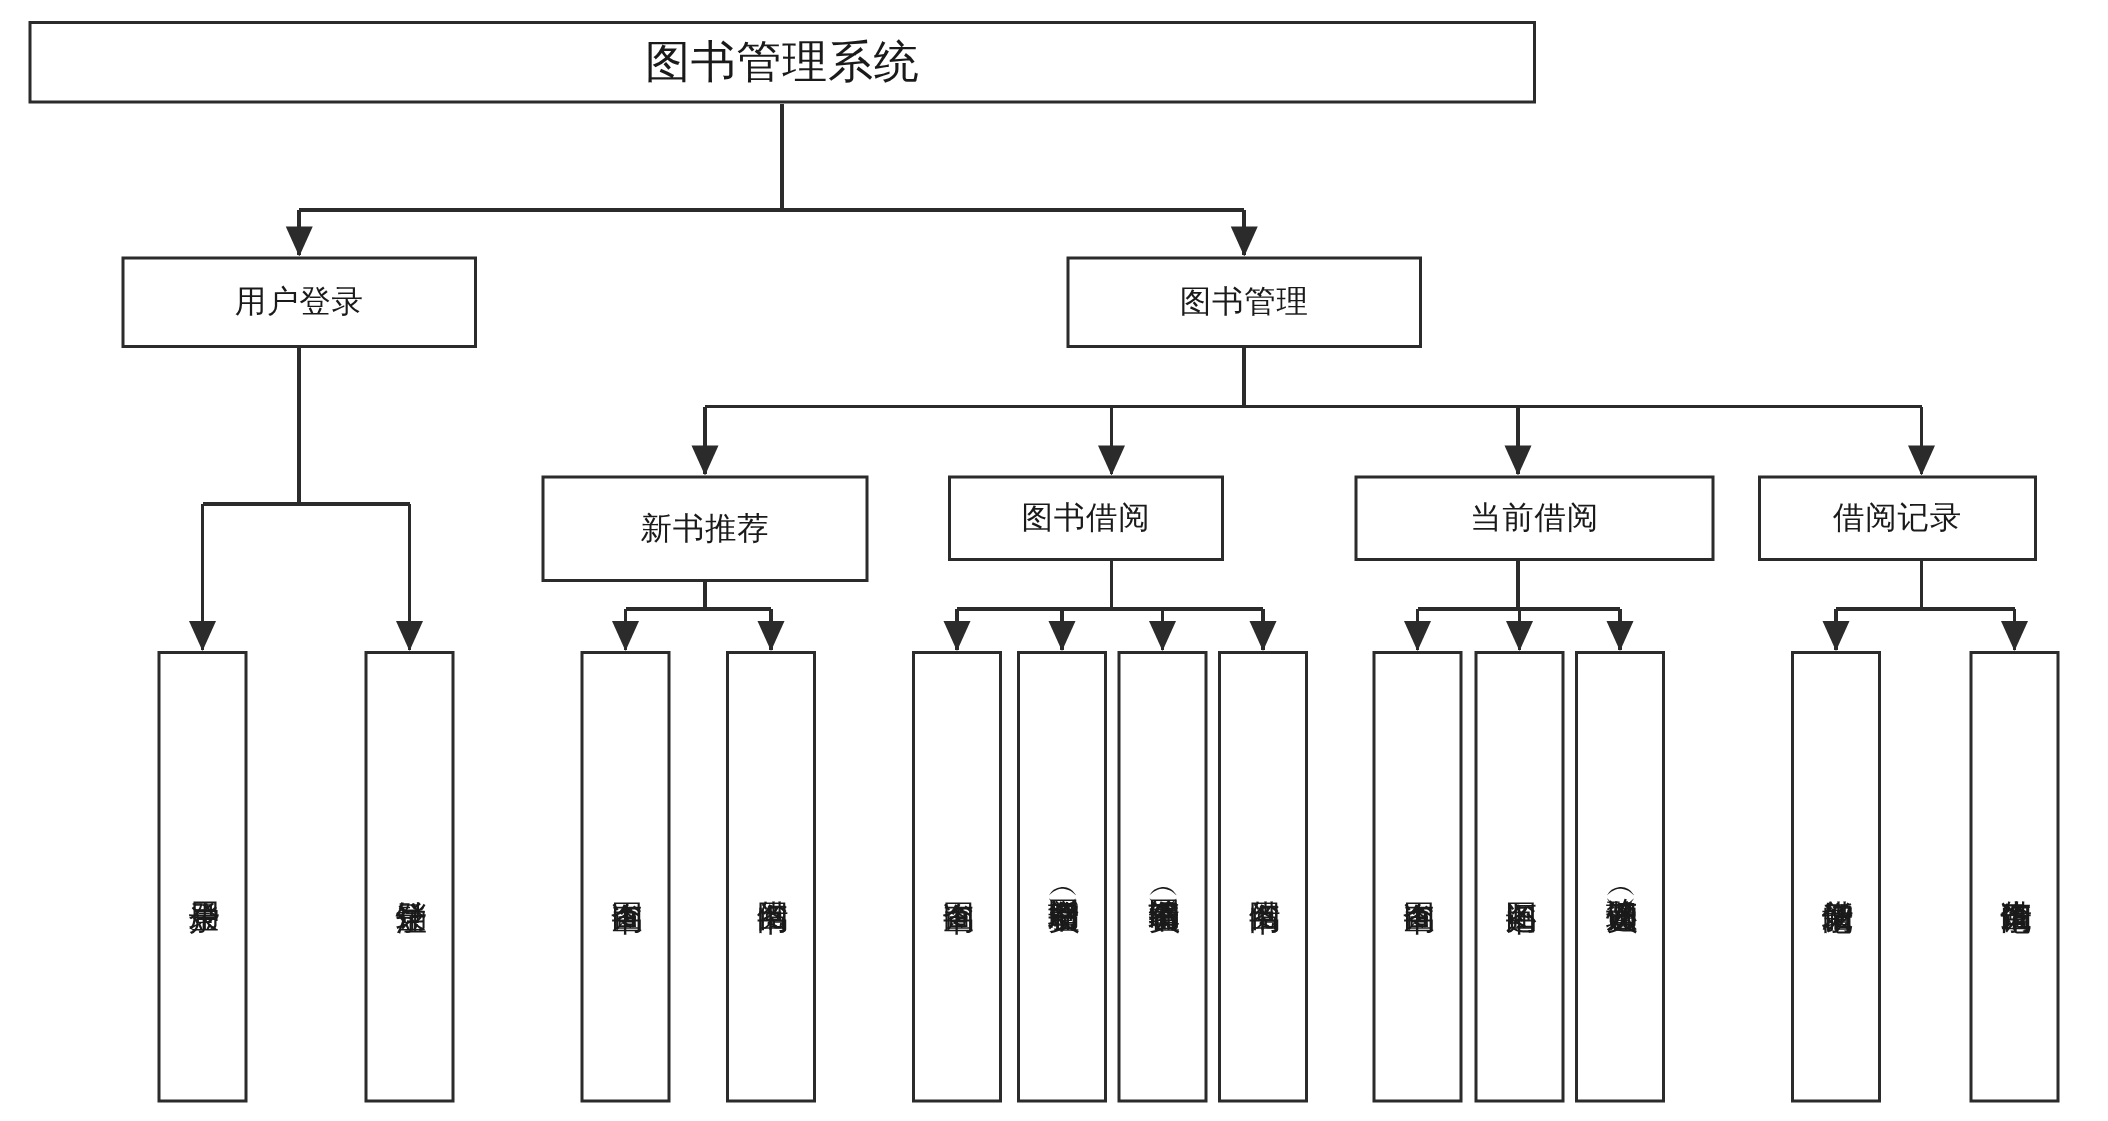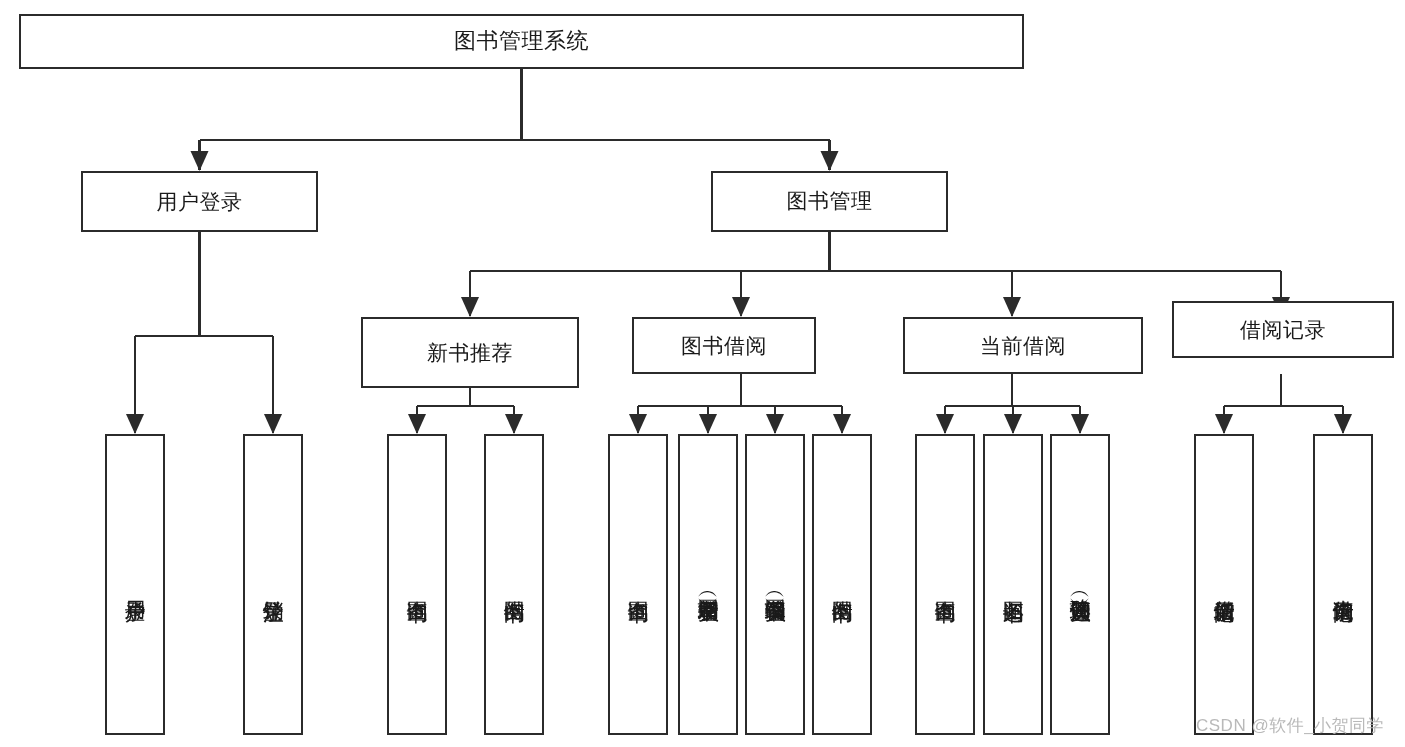--- a/index.html
+++ b/index.html
@@ -36,21 +36,21 @@
     align-items: center;
     justify-content: center;
     text-align: center;
     letter-spacing: 0.5px;
   }
   .node.h {
     font-size: 21px;
     line-height: 1.2;
   }
   .node.root {
-    font-size: 22px;
+    font-size: 30px;
   }
   .node.v {
     font-size: 21px;
     line-height: 1.16;
     writing-mode: vertical-rl;
     text-orientation: upright;
     align-items: center;
     justify-content: center;
     padding: 4px 0;
   }
@@ -120,33 +120,33 @@
       <line x1="1343" y1="406" x2="1343" y2="433" stroke="#2b2b2b" stroke-width="2.5" shape-rendering="crispEdges"></line>
       <polygon points="1334,414 1352,414 1343,434" fill="#2b2b2b"></polygon>
     </svg>
   <div id="nodes">
       <div class="node h root" style="left: 19px; top: 14px; width: 1005px; height: 55px;">
         <span>图书管理系统</span>
       </div>
       <div class="node h" style="left: 81px; top: 171px; width: 237px; height: 61px;">
         <span>用户登录</span>
       </div>
-      <div class="node h" style="left: 711px; top: 171px; width: 237px; height: 61px; font-family: Liberation Serif, serif;">
+      <div class="node h" style="left: 711px; top: 171px; width: 237px; height: 61px;">
         <span>图书管理</span>
       </div>
       <div class="node h" style="left: 361px; top: 317px; width: 218px; height: 71px;">
         <span>新书推荐</span>
       </div>
       <div class="node h" style="left: 632px; top: 317px; width: 184px; height: 57px;">
         <span>图书借阅</span>
       </div>
       <div class="node h" style="left: 903px; top: 317px; width: 240px; height: 57px;">
         <span>当前借阅</span>
       </div>
-      <div class="node h" style="left: 1172px; top: 301px; width: 222px; height: 57px;">
+      <div class="node h" style="left: 1172px; top: 317px; width: 186px; height: 57px;">
         <span>借阅记录</span>
       </div>
       <div class="node v" style="left: 105px; top: 434px; width: 60px; height: 301px;">
         <span>用户登录</span>
       </div>
       <div class="node v" style="left: 243px; top: 434px; width: 60px; height: 301px;">
         <span>注销登录</span>
       </div>
       <div class="node v" style="left: 387px; top: 434px; width: 60px; height: 301px;">
         <span>查询图书</span>
@@ -175,14 +175,13 @@
       <div class="node v" style="left: 1050px; top: 434px; width: 60px; height: 301px;">
         <span>确认归还（管理员）</span>
       </div>
       <div class="node v" style="left: 1194px; top: 434px; width: 60px; height: 301px;">
         <span>新增借阅记录</span>
       </div>
       <div class="node v" style="left: 1313px; top: 434px; width: 60px; height: 301px;">
         <span>查询借阅记录</span>
       </div>
     </div>
-  <div class="watermark" style="left:1196px; top:714px;">CSDN @软件_小贺同学</div>
 </div>
 
 </body></html>

